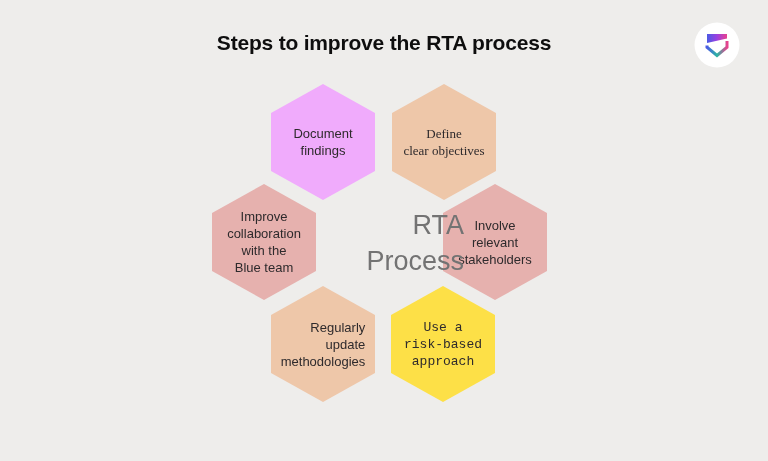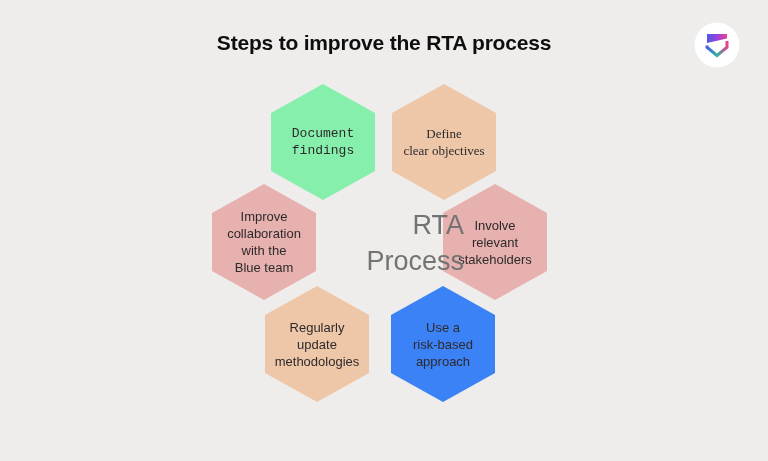--- a/index.html
+++ b/index.html
@@ -42,21 +42,21 @@
   .hex-label {
     font-size: 13px;
     line-height: 17px;
     color: #2e2a2c;
     white-space: pre-line;
   }
   .pos-top-left     { left: 271px; top: 84px; }
   .pos-top-right    { left: 392px; top: 84px; }
   .pos-middle-left  { left: 212px; top: 184px; justify-content: center; }
   .pos-middle-right { left: 443px; top: 184px; }
-  .pos-bottom-left  { left: 265px; top: 286px; }
+  .pos-bottom-left  { left: 271px; top: 286px; text-align: right; }
   .pos-bottom-right { left: 391px; top: 286px; }
 
   .center-label {
     position: absolute;
     left: 384px; top: 243px;
     transform: translate(-50%, -50%);
     text-align: right;
     font-size: 27px;
     line-height: 36px;
     color: #737373;
@@ -86,21 +86,21 @@
         </linearGradient>
       </defs>
       <circle cx="23" cy="23" r="22.5" fill="#ffffff"></circle>
       <path d="M13,12 L33,12 L33,16.5 L13,21 Z" fill="url(#lgTop)"></path>
       <path d="M13,23.5 L13,25.2 L23,33.5 L33,25.2 L33,19" fill="none" stroke="url(#lgV)" stroke-width="3" stroke-linejoin="miter"></path>
     </svg>
   </div>
 
   <div class="diagram">
 
-    <div class="hex pos-top-left" style="background: #86efac; font-family: Liberation Mono, monospace;">
+    <div class="hex pos-top-left" style="background: #f0abfc;">
       <span class="hex-label">Document
 findings</span>
     </div>
 
     <div class="hex pos-top-right" style="background: rgb(238, 199, 169); font-family: Liberation Serif, serif;">
       <span class="hex-label">Define
 clear objectives</span>
     </div>
 
     <div class="hex pos-middle-left" style="background: rgb(230, 177, 174);">
@@ -115,21 +115,21 @@
 relevant
 stakeholders</span>
     </div>
 
     <div class="hex pos-bottom-left" style="background: rgb(238, 199, 169);">
       <span class="hex-label">Regularly
 update
 methodologies</span>
     </div>
 
-    <div class="hex pos-bottom-right" style="background: #3b82f6;">
+    <div class="hex pos-bottom-right" style="background: #fde047; font-family: Liberation Mono, monospace;">
       <span class="hex-label">Use a
 risk-based
 approach</span>
     </div>
 
     <div class="center-label">RTA
 Process</div>
 
   </div>
 </div>

